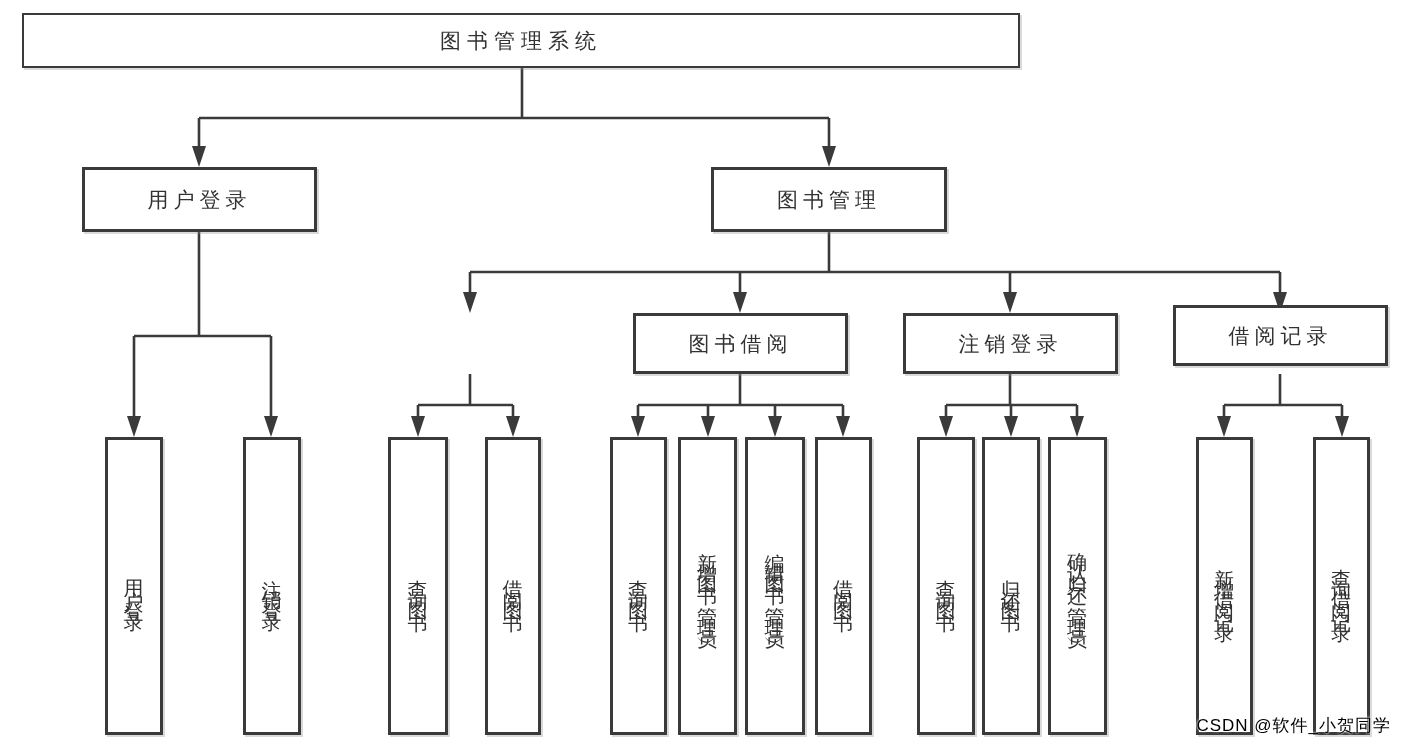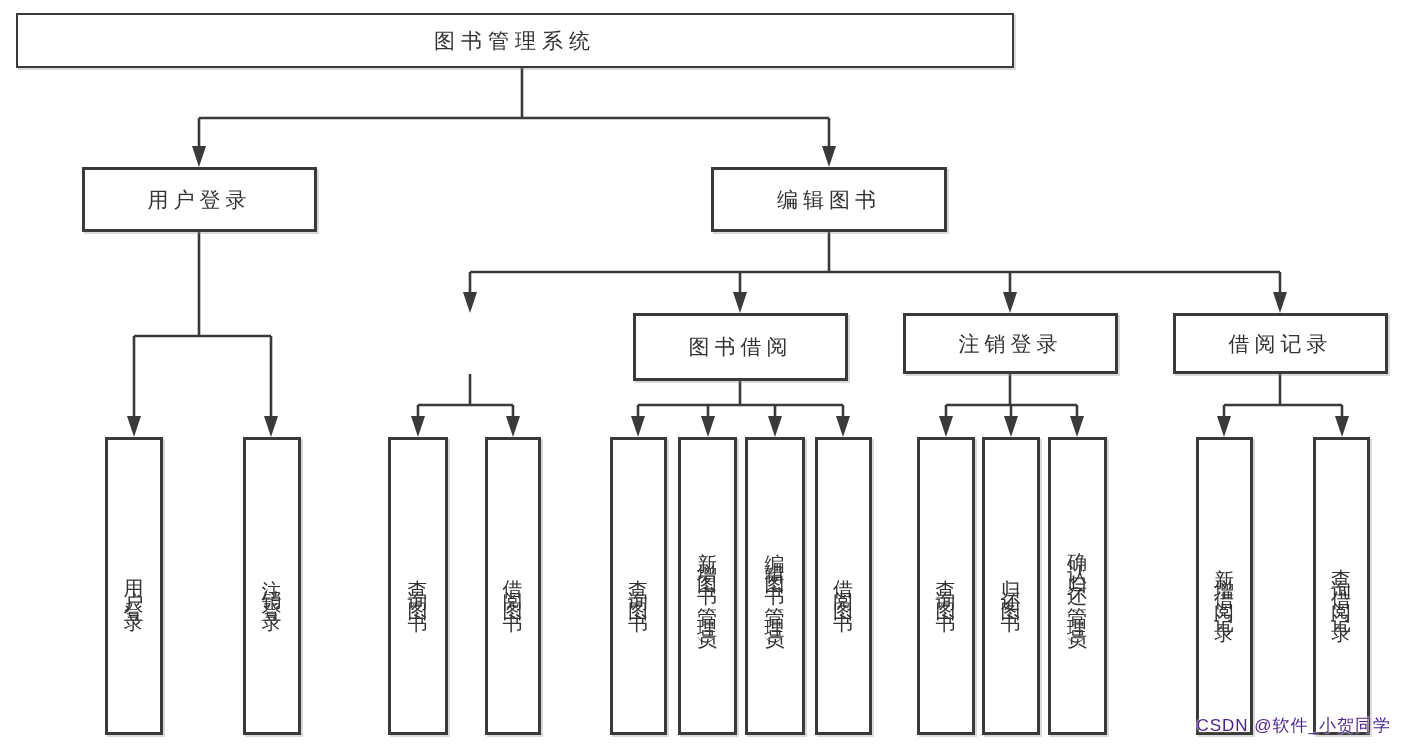--- a/index.html
+++ b/index.html
@@ -43,21 +43,21 @@
     letter-spacing: 11px;
     line-height: 1;
   }
   .v-node span { display: inline-block; }
   .watermark {
     position: absolute;
     top: 714px;
     right: 14px;
     font-size: 17px;
     letter-spacing: 1px;
-    color: #4c1d95;
+    color: #000000;
     text-shadow: 0 0 2px #ffffff, 0 0 3px #ffffff;
     white-space: nowrap;
   }
 </style>
 </head>
 <body>
 
 <div class="stage">
 
   <svg class="connectors" viewBox="0 0 1405 747">
@@ -86,38 +86,38 @@
       <polygon points="768,416 782,416 775,437"></polygon>
       <polygon points="836,416 850,416 843,437"></polygon>
       <polygon points="939,416 953,416 946,437"></polygon>
       <polygon points="1004,416 1018,416 1011,437"></polygon>
       <polygon points="1070,416 1084,416 1077,437"></polygon>
       <polygon points="1217,416 1231,416 1224,437"></polygon>
       <polygon points="1335,416 1349,416 1342,437"></polygon>
     </g>
   </svg>
 
-  <div class="node h-node root-node" style="left:16px;top:13px;width:998px;height:55px">
+  <div class="node h-node root-node" style="left:22px;top:13px;width:998px;height:55px">
     <span>图书管理系统</span>
   </div>
 
   <div class="node h-node" style="left:82px;top:167px;width:235px;height:65px">
     <span>用户登录</span>
   </div>
   <div class="node h-node" style="left:711px;top:167px;width:236px;height:65px">
-    <span>编辑图书</span>
+    <span>图书管理</span>
   </div>
 
-  <div class="node h-node" style="left:633px;top:313px;width:215px;height:68px">
+  <div class="node h-node" style="left:633px;top:313px;width:215px;height:61px">
     <span>图书借阅</span>
   </div>
   <div class="node h-node" style="left:903px;top:313px;width:215px;height:61px">
     <span>注销登录</span>
   </div>
-  <div class="node h-node" style="left:1173px;top:313px;width:215px;height:61px">
+  <div class="node h-node" style="left:1173px;top:305px;width:215px;height:61px">
     <span>借阅记录</span>
   </div>
 
   <div class="node v-node" style="left:105px;top:437px;width:58px;height:298px">
     <span>用户登录</span>
   </div>
   <div class="node v-node" style="left:243px;top:437px;width:58px;height:298px">
     <span>注销登录</span>
   </div>
 

